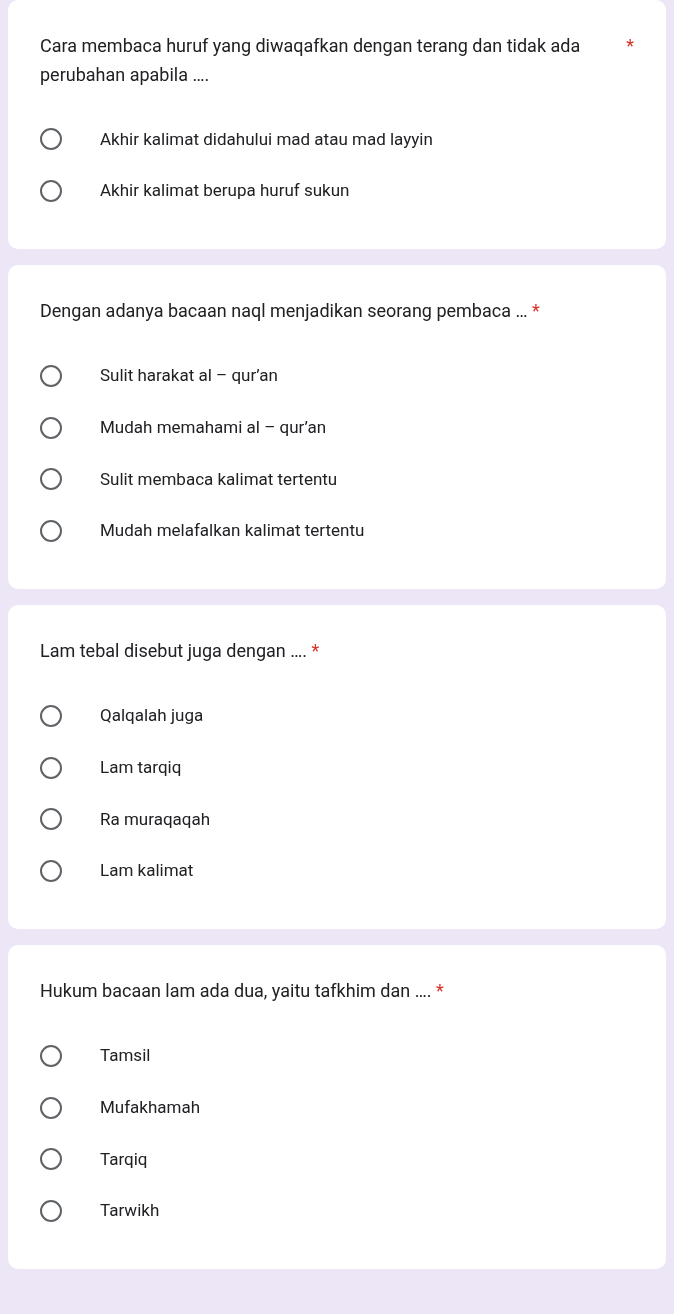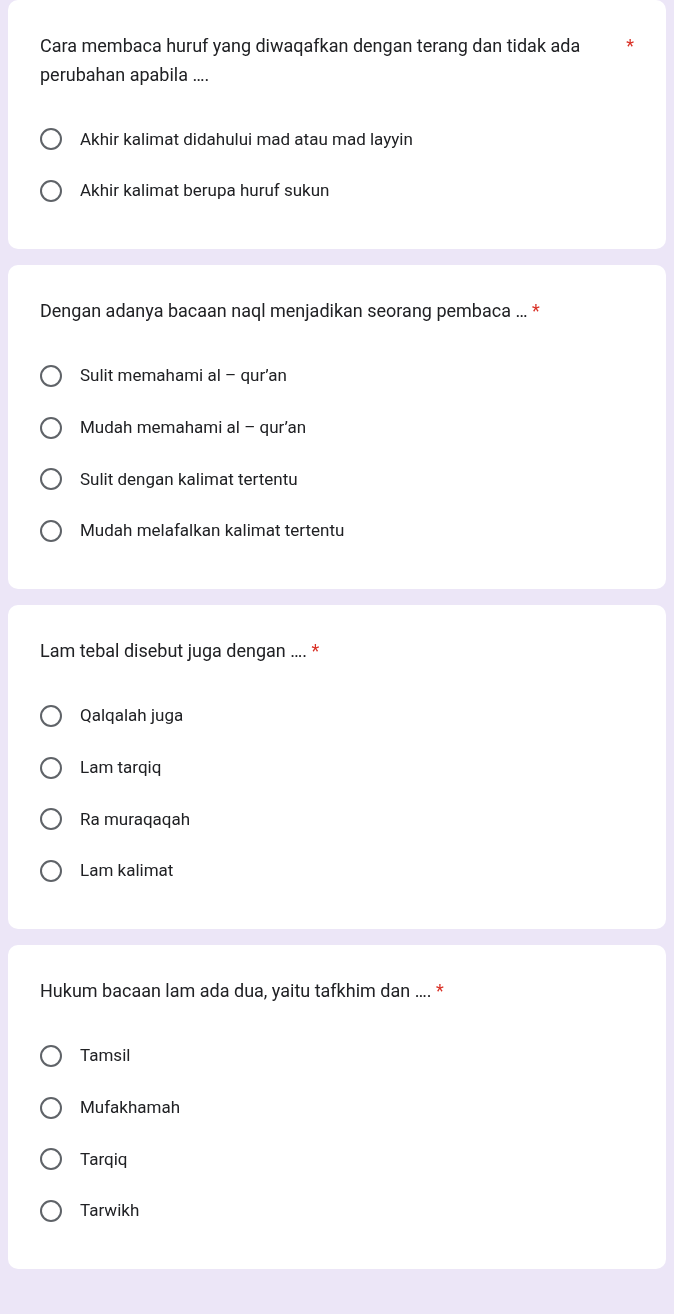--- a/index.html
+++ b/index.html
@@ -34,20 +34,21 @@
     line-height: 1.6;
   }
   .required-inline {
     color: #d93025;
   }
   .option {
     display: flex;
     align-items: center;
     padding: 14px 0;
     cursor: pointer;
+    gap: 20px;
   }
   .radio {
     width: 22px;
     height: 22px;
     border: 2px solid #5f6368;
     border-radius: 50%;
     margin-right: 18px;
     flex-shrink: 0;
   }
   .option-label {
@@ -73,29 +74,29 @@
         <div class="radio"></div>
         <div class="option-label">Akhir kalimat berupa huruf sukun</div>
       </div>
     </div>
     <div class="card">
       <div class="question-row">
         <div class="question-text">Dengan adanya bacaan naql menjadikan seorang pembaca …<span class="required-inline"> *</span></div>
       </div>
       <div class="option">
         <div class="radio"></div>
-        <div class="option-label">Sulit memahami al – qur’an</div>
+        <div class="option-label">Sulit harakat al – qur’an</div>
       </div>
       <div class="option">
         <div class="radio"></div>
         <div class="option-label">Mudah memahami al – qur’an</div>
       </div>
       <div class="option">
         <div class="radio"></div>
-        <div class="option-label">Sulit dengan kalimat tertentu</div>
+        <div class="option-label">Sulit membaca kalimat tertentu</div>
       </div>
       <div class="option">
         <div class="radio"></div>
         <div class="option-label">Mudah melafalkan kalimat tertentu</div>
       </div>
     </div>
     <div class="card">
       <div class="question-row">
         <div class="question-text">Lam tebal disebut juga dengan ….<span class="required-inline"> *</span></div>
       </div>

